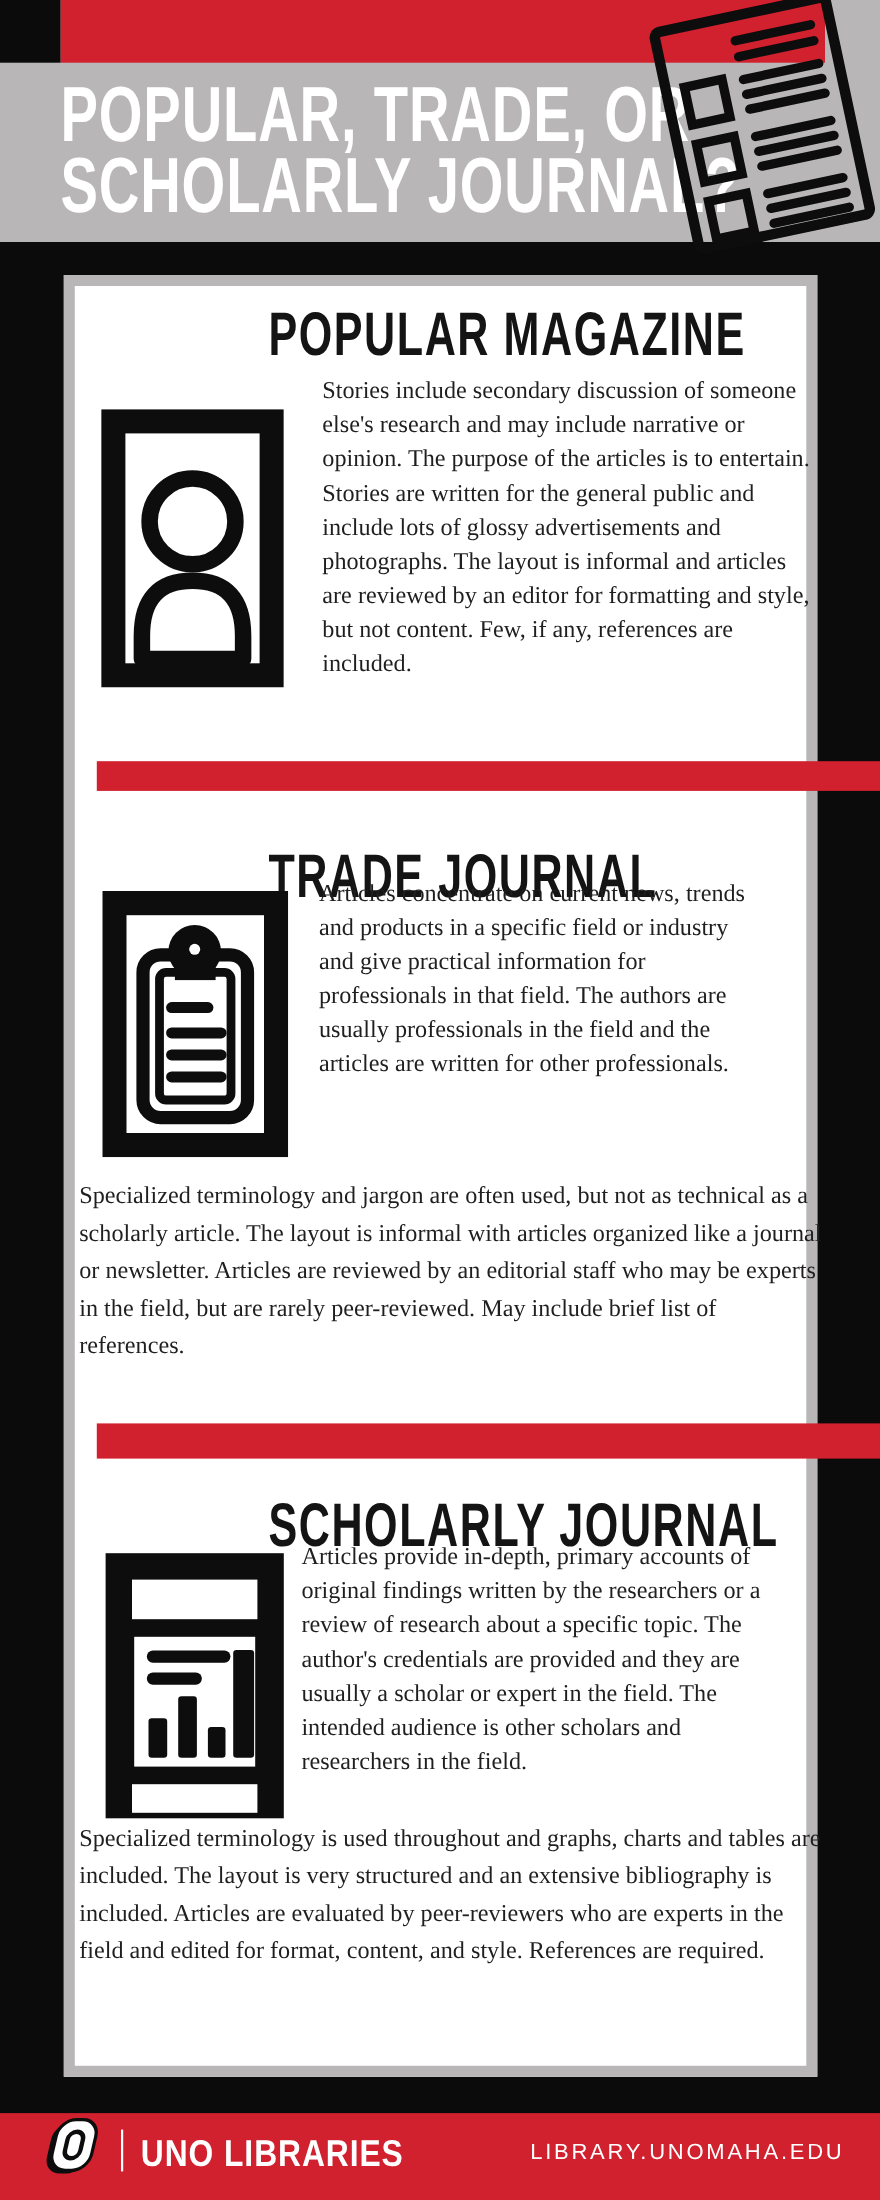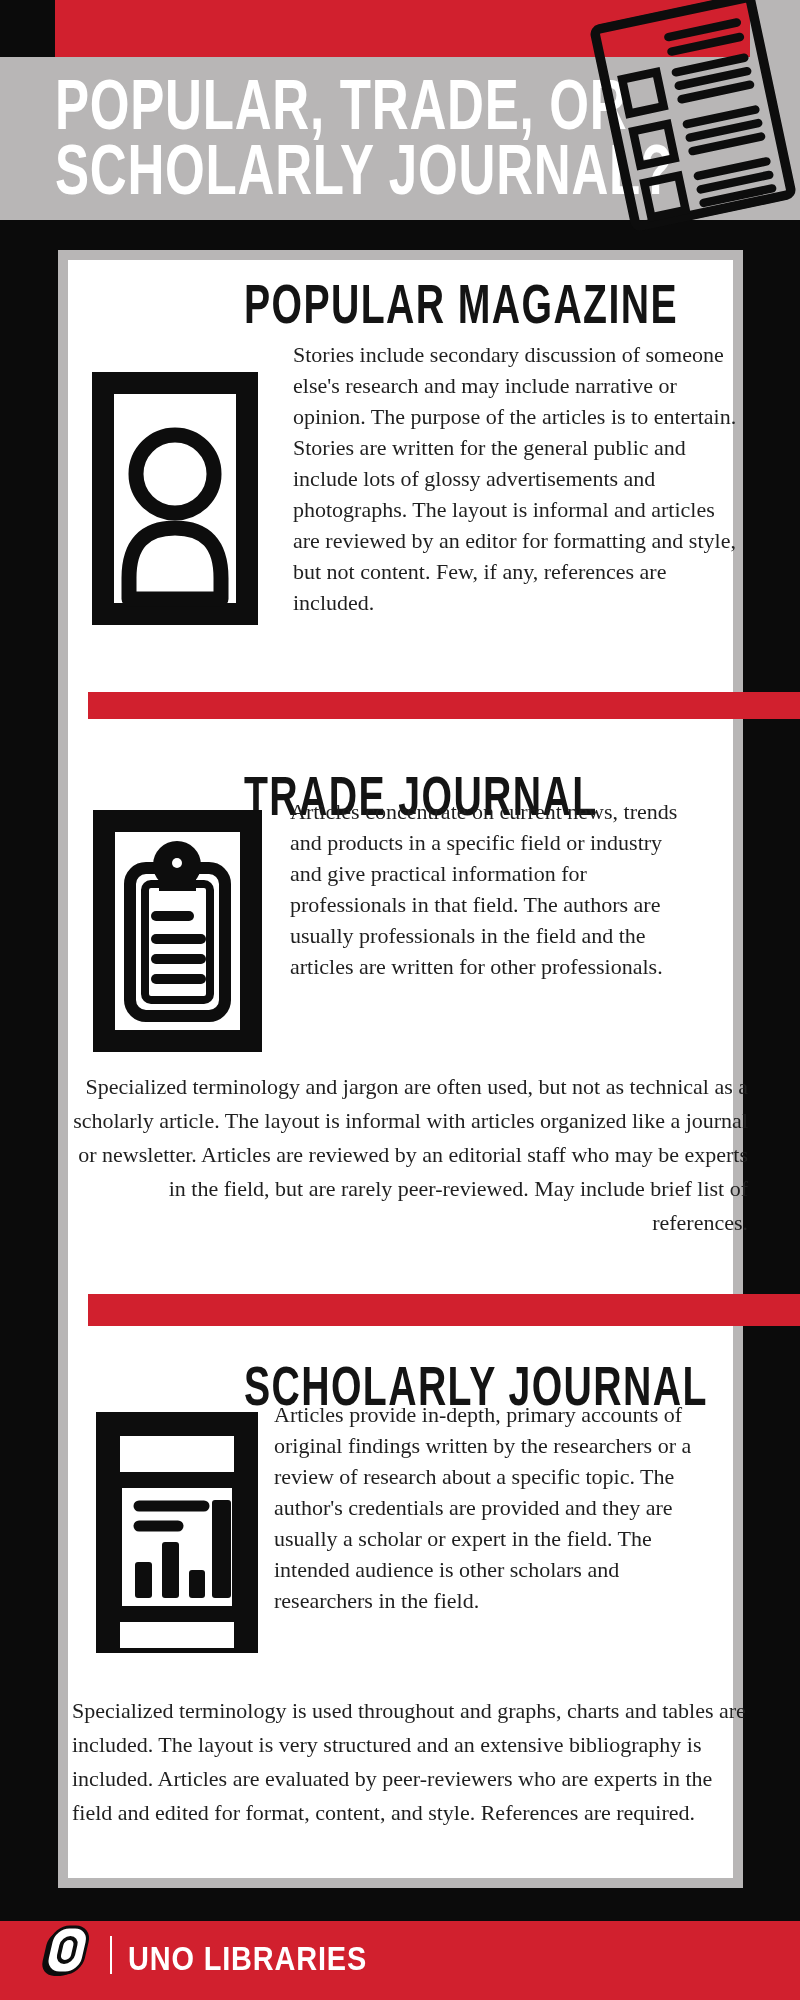--- a/index.html
+++ b/index.html
@@ -40,22 +40,22 @@
   .t1{top:276px;} .t2{top:768px;} .t3{top:1358px;}
 
   .body-text{
     font-family:"Liberation Serif", serif; color:var(--text);
     font-size:22px; line-height:31px; text-align:left;
   }
   .side1{left:293px; top:339px; width:445px;}
   .side2{left:290px; top:796px; width:398px;}
   .side3{left:274px; top:1399px; width:420px;}
   .full{left:72px; width:676px; line-height:34px;}
-  .full2{top:1070px;text-align:right;}
-  .full3{top:1694px;}
+  .full2{top:1070px;}
+  .full3{top:1654px;}
 
   .sec-icon1{left:92px; top:372px;}
   .sec-icon2{left:93px; top:810px;}
   .sec-icon3{left:92px; top:1408px;}
 
   
   .footer-band{left:0; top:1921px; width:800px; height:79px; background:var(--red);}
   .footer-logo{left:36px; top:1925px;}
   .footer-divline{left:110px; top:1936px; width:2px; height:38px; background:var(--white);}
   .footer-org{
@@ -166,14 +166,15 @@
     <svg width="60" height="54" viewBox="0 0 60 54">
       <g transform="skewX(-13) translate(10,0)">
         <rect x="5" y="5" width="36" height="46" rx="15" fill="#0d0d0d"></rect>
         <rect x="9" y="2" width="36" height="46" rx="15" fill="#ffffff" stroke="#0d0d0d" stroke-width="3"></rect>
         <rect x="20" y="13" width="14" height="24" rx="7" fill="#ffffff" stroke="#0d0d0d" stroke-width="4"></rect>
       </g>
     </svg>
   </div>
   <div class="abs footer-divline"></div>
   <div class="abs footer-org">UNO LIBRARIES</div>
+  <div class="abs footer-url">LIBRARY.UNOMAHA.EDU</div>
 
 </div>
 
 </body></html>

